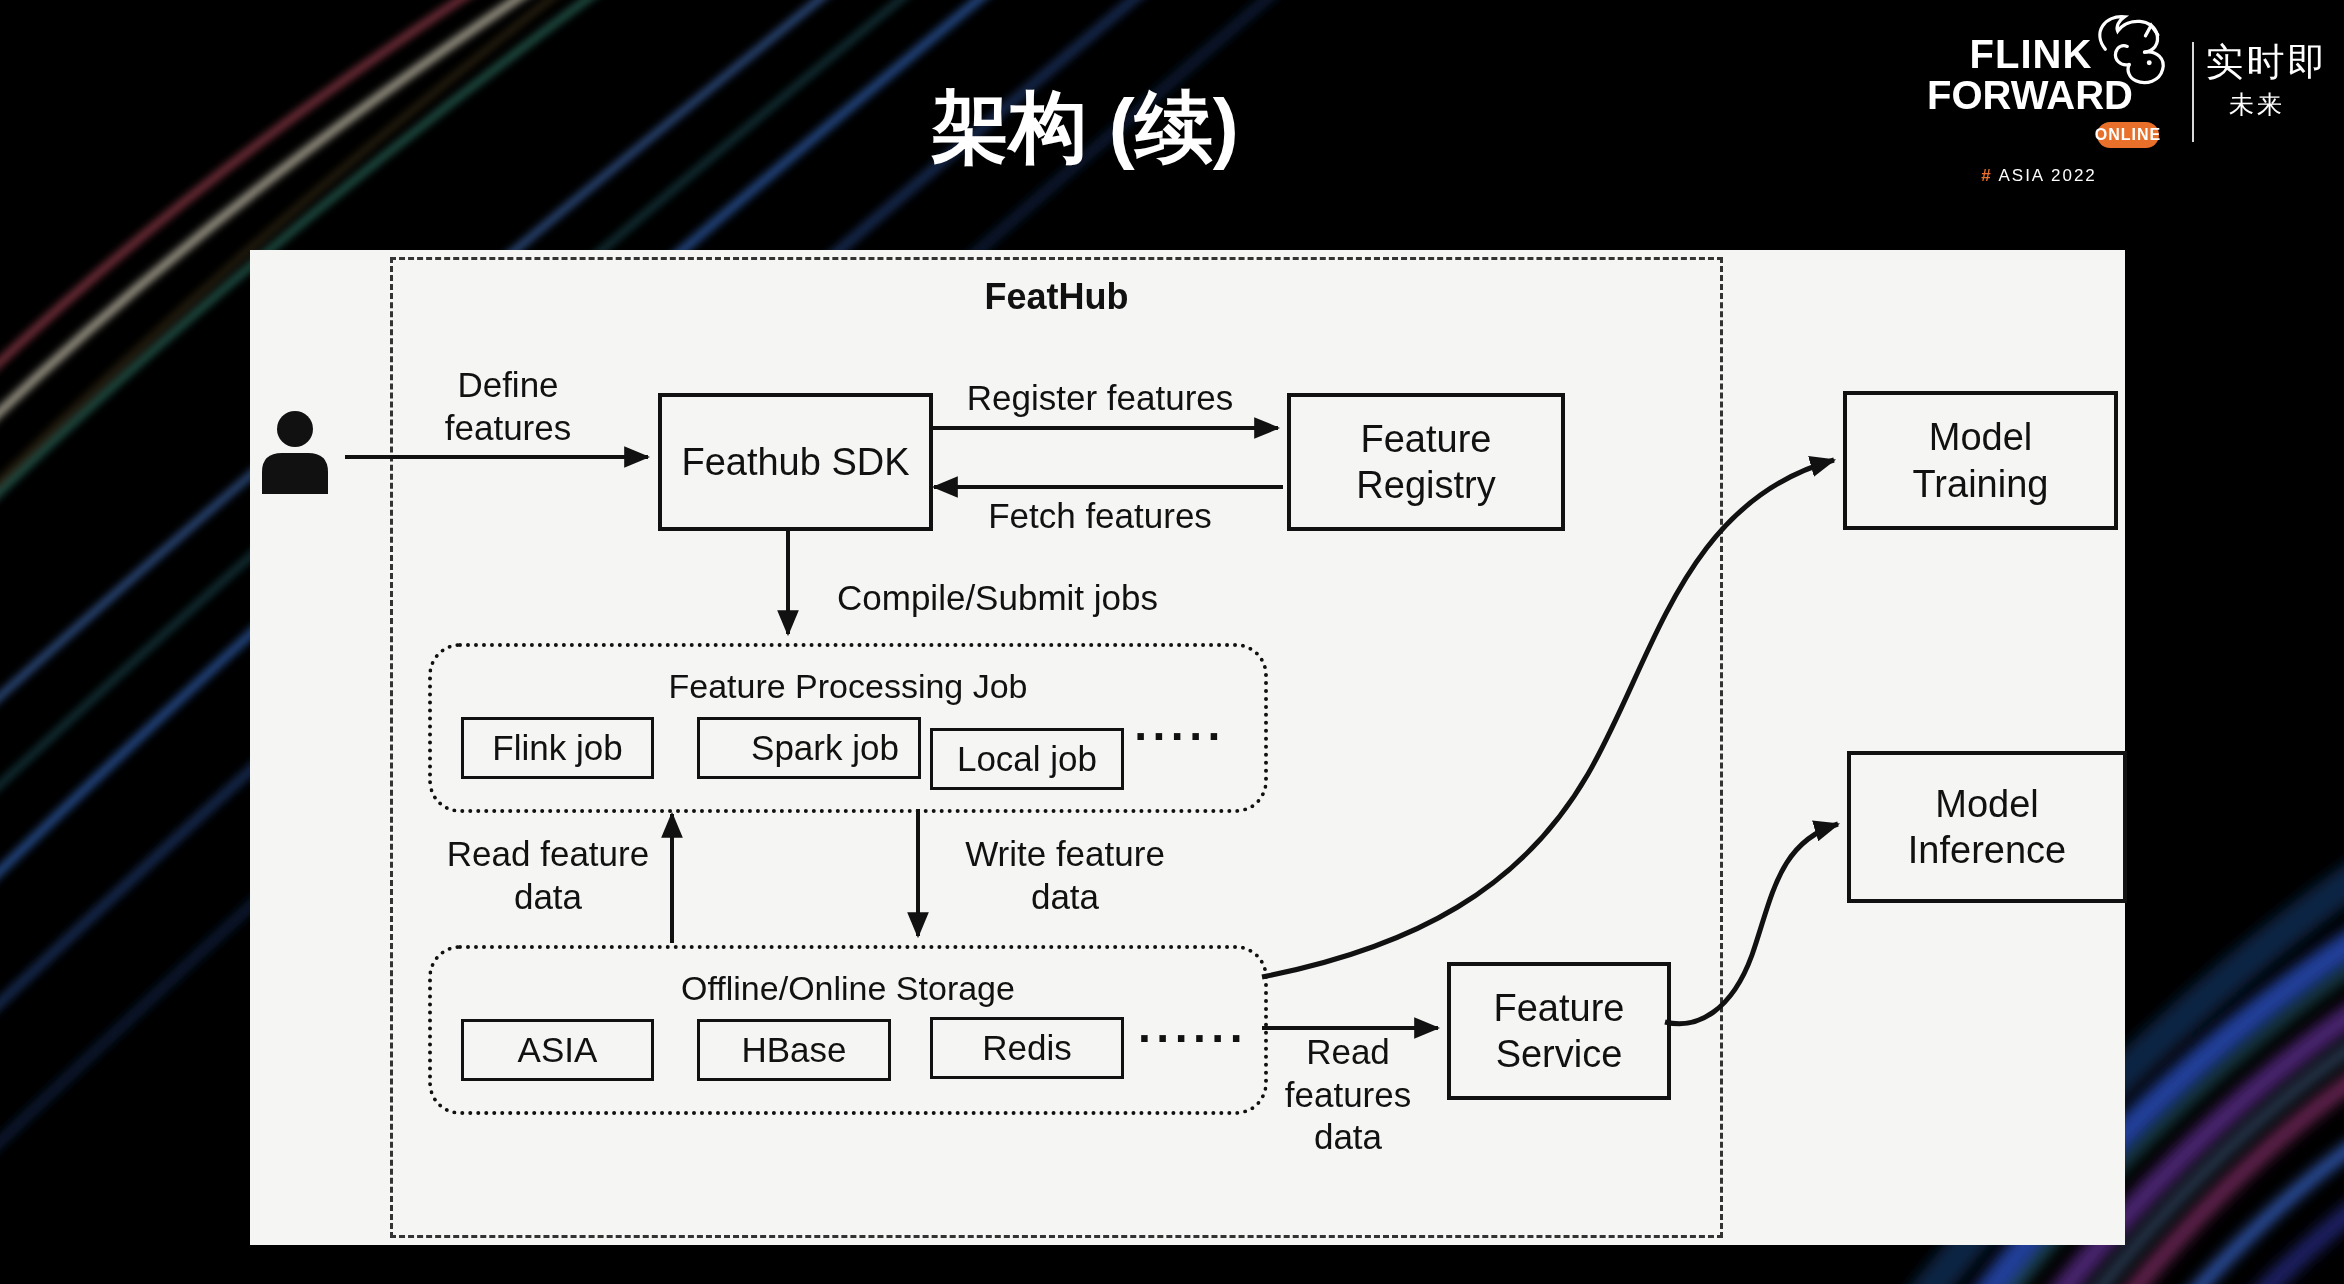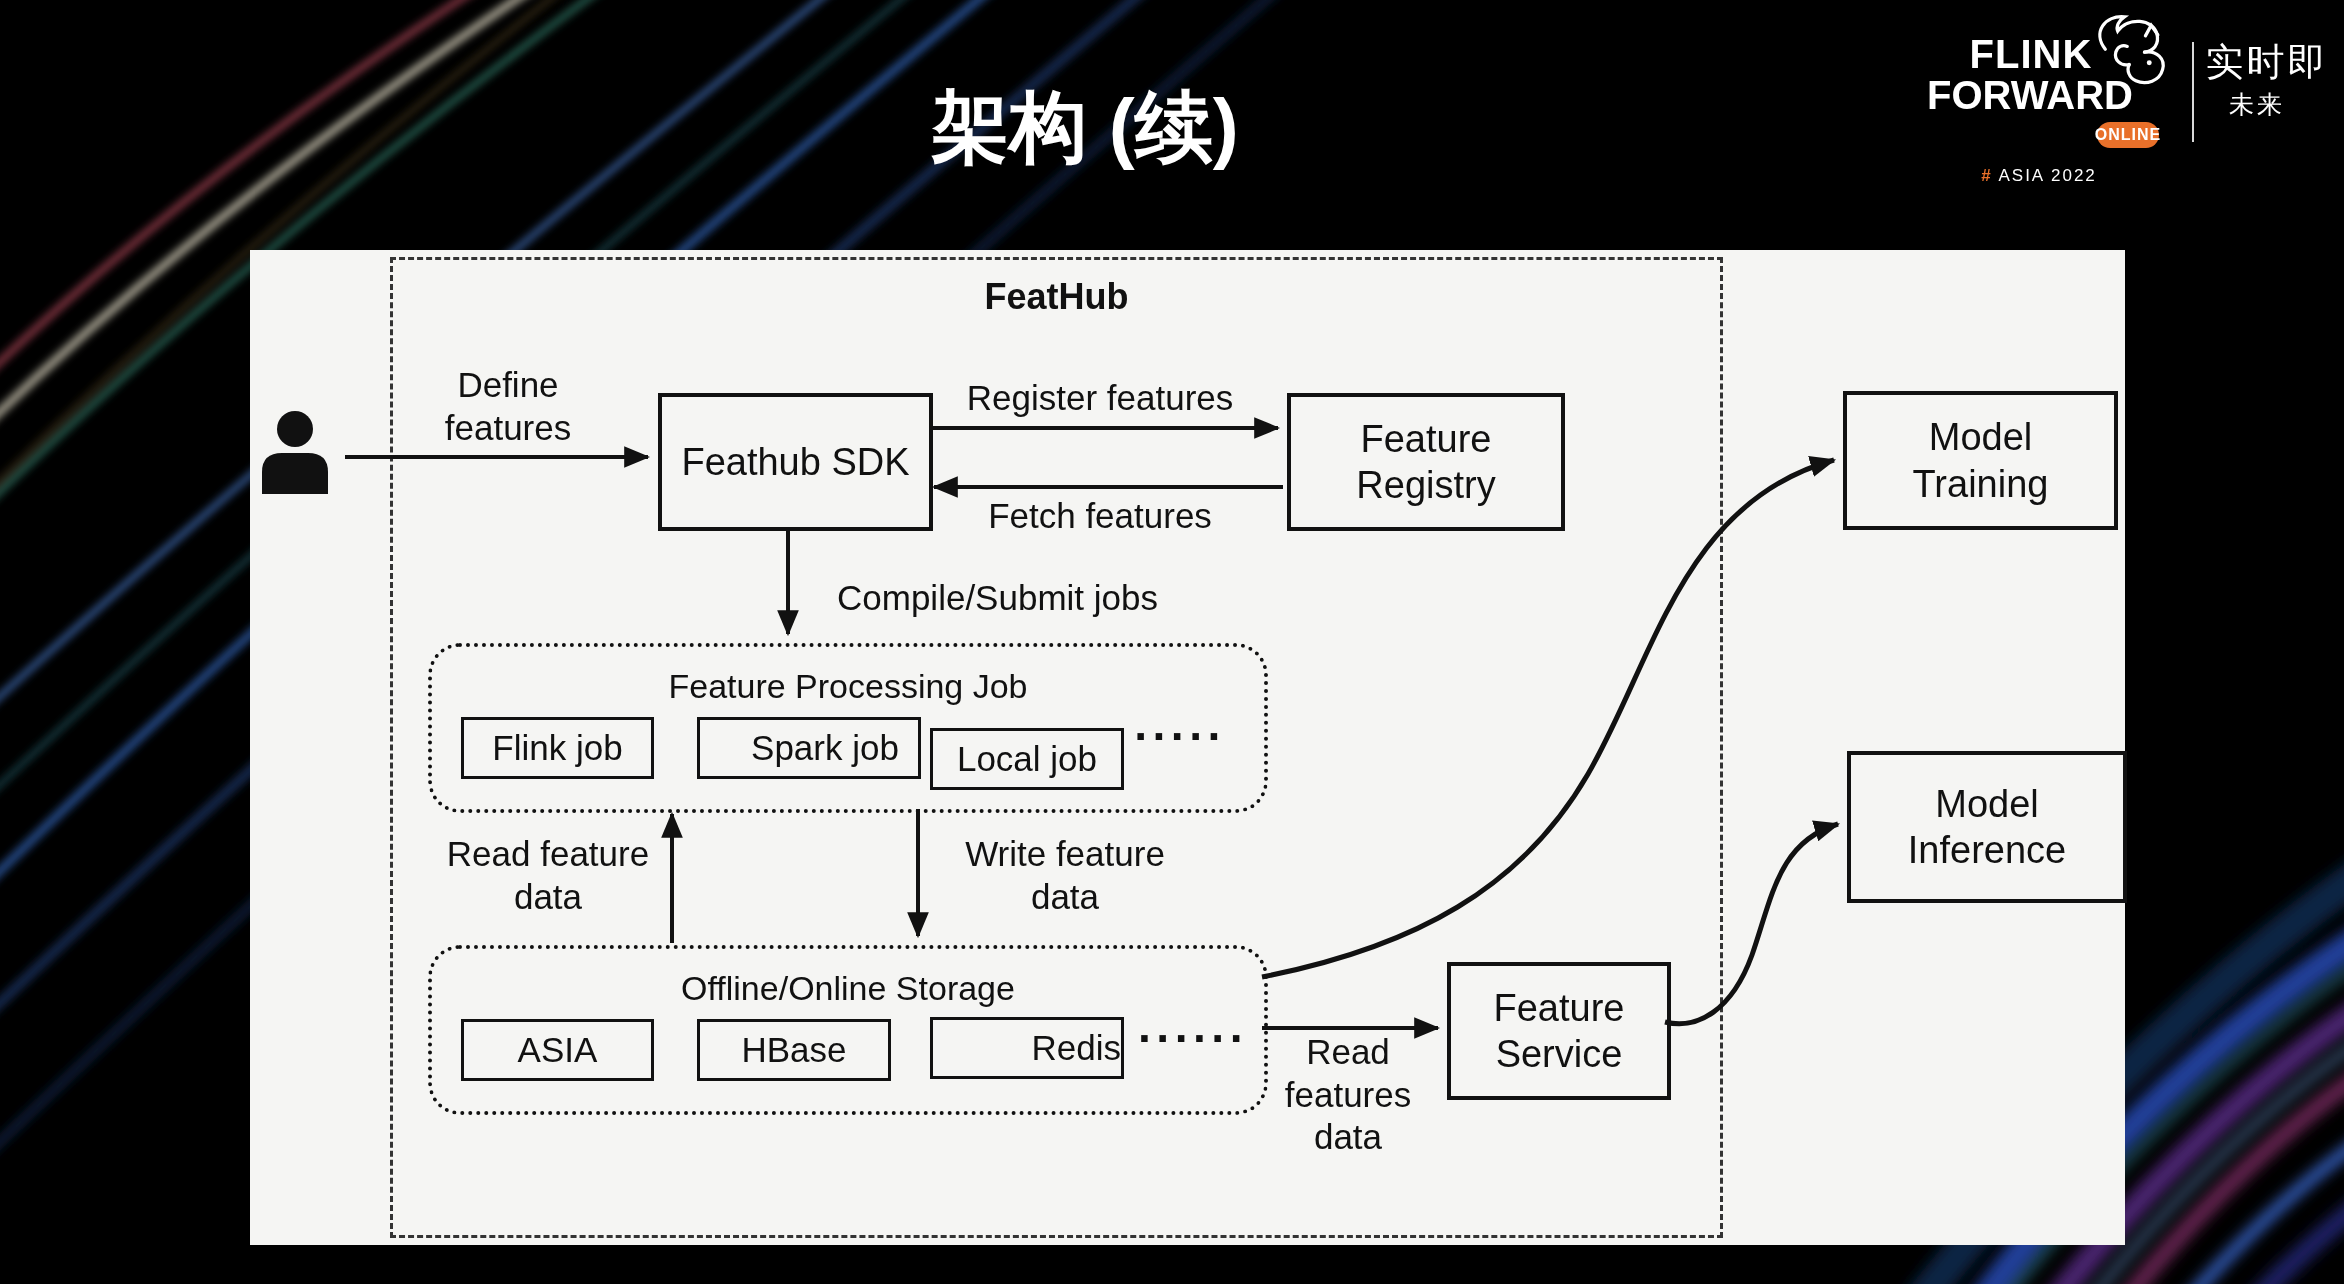--- a/index.html
+++ b/index.html
@@ -152,21 +152,21 @@
 
   <div class="dotted" style="left:178px;top:695px;width:832px;height:162px;">
     <div class="cap">Offline/Online Storage</div>
   </div>
   <div class="smallbox" style="left:211px;top:769px;width:187px;height:56px;">
     <span>ASIA</span>
   </div>
   <div class="smallbox" style="left:447px;top:769px;width:188px;height:56px;">
     <span>HBase</span>
   </div>
-  <div class="smallbox" style="left:680px;top:767px;width:188px;height:56px;justify-content:flex-end;">
+  <div class="smallbox" style="left:680px;top:767px;width:188px;height:56px;">
     <span>Redis</span>
   </div>
   <div class="dots" style="left:943px;top:788px;">······</div>
 
   <div class="lbl" style="left:258px;top:157px;">Define
 features</div>
   <div class="lbl" style="left:850px;top:148px;">Register features</div>
   <div class="lbl" style="left:850px;top:266px;">Fetch features</div>
   <div class="lbl-left" style="left:587px;top:348px;">Compile/Submit jobs</div>
   <div class="lbl" style="left:298px;top:626px;">Read feature

